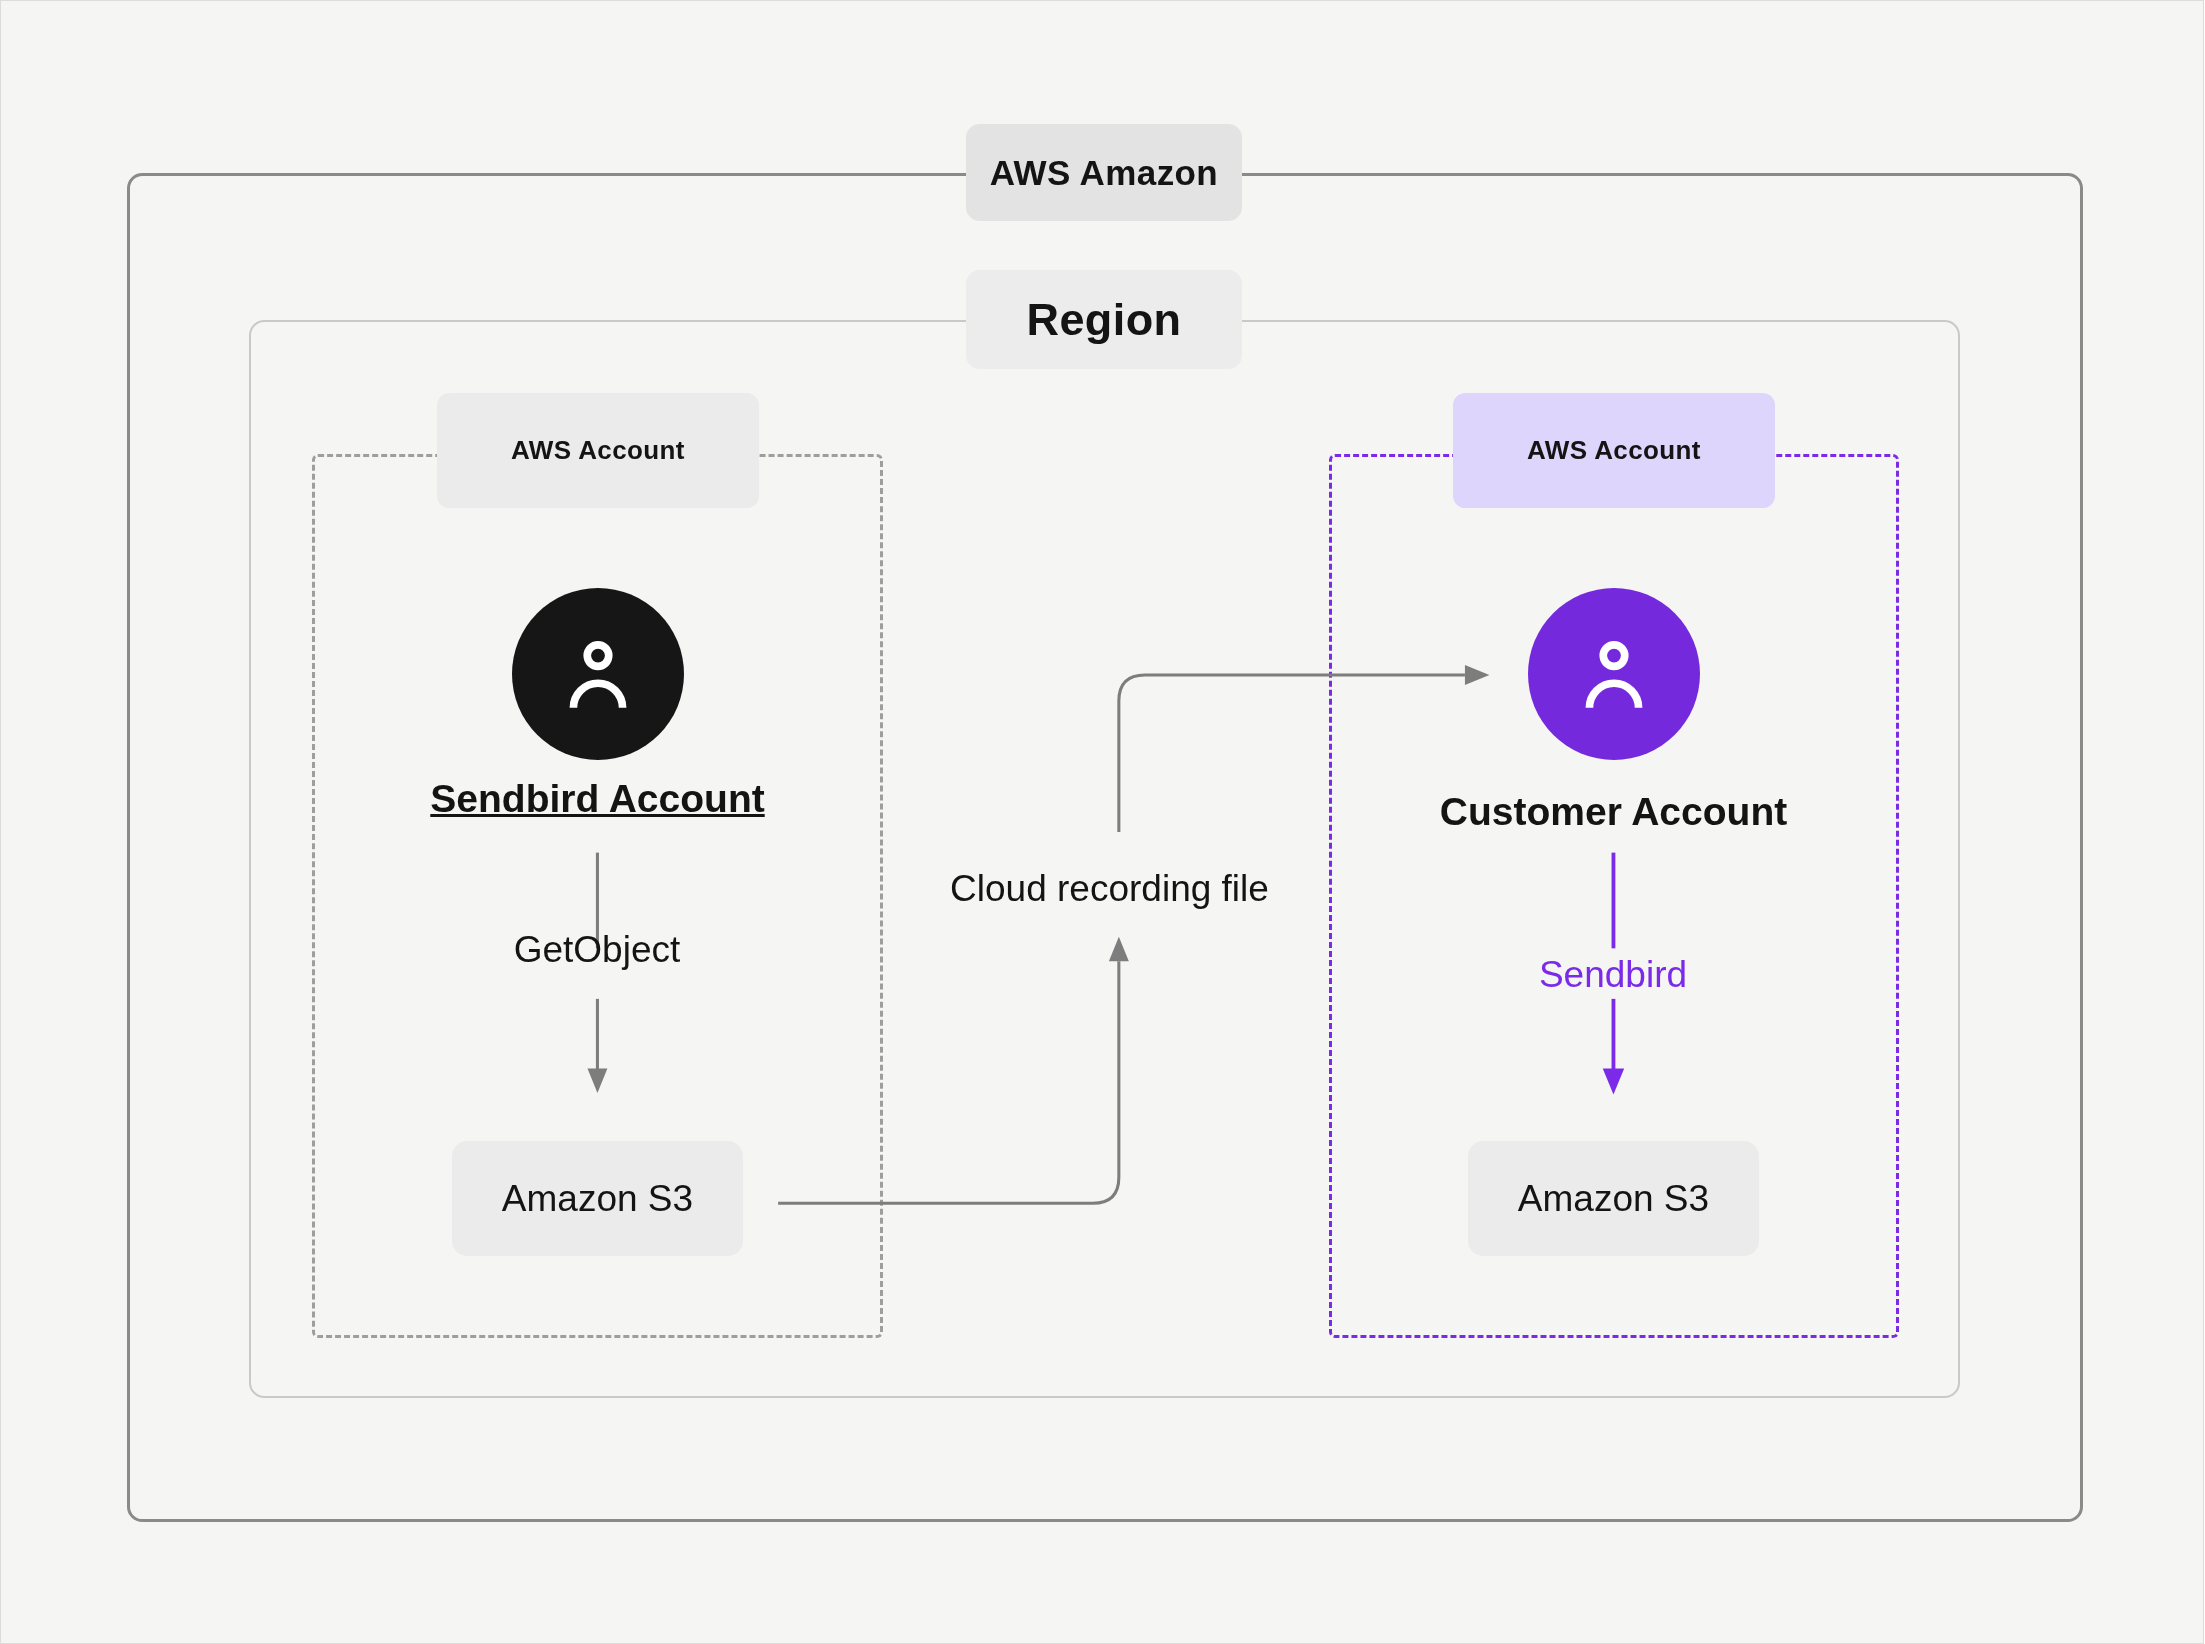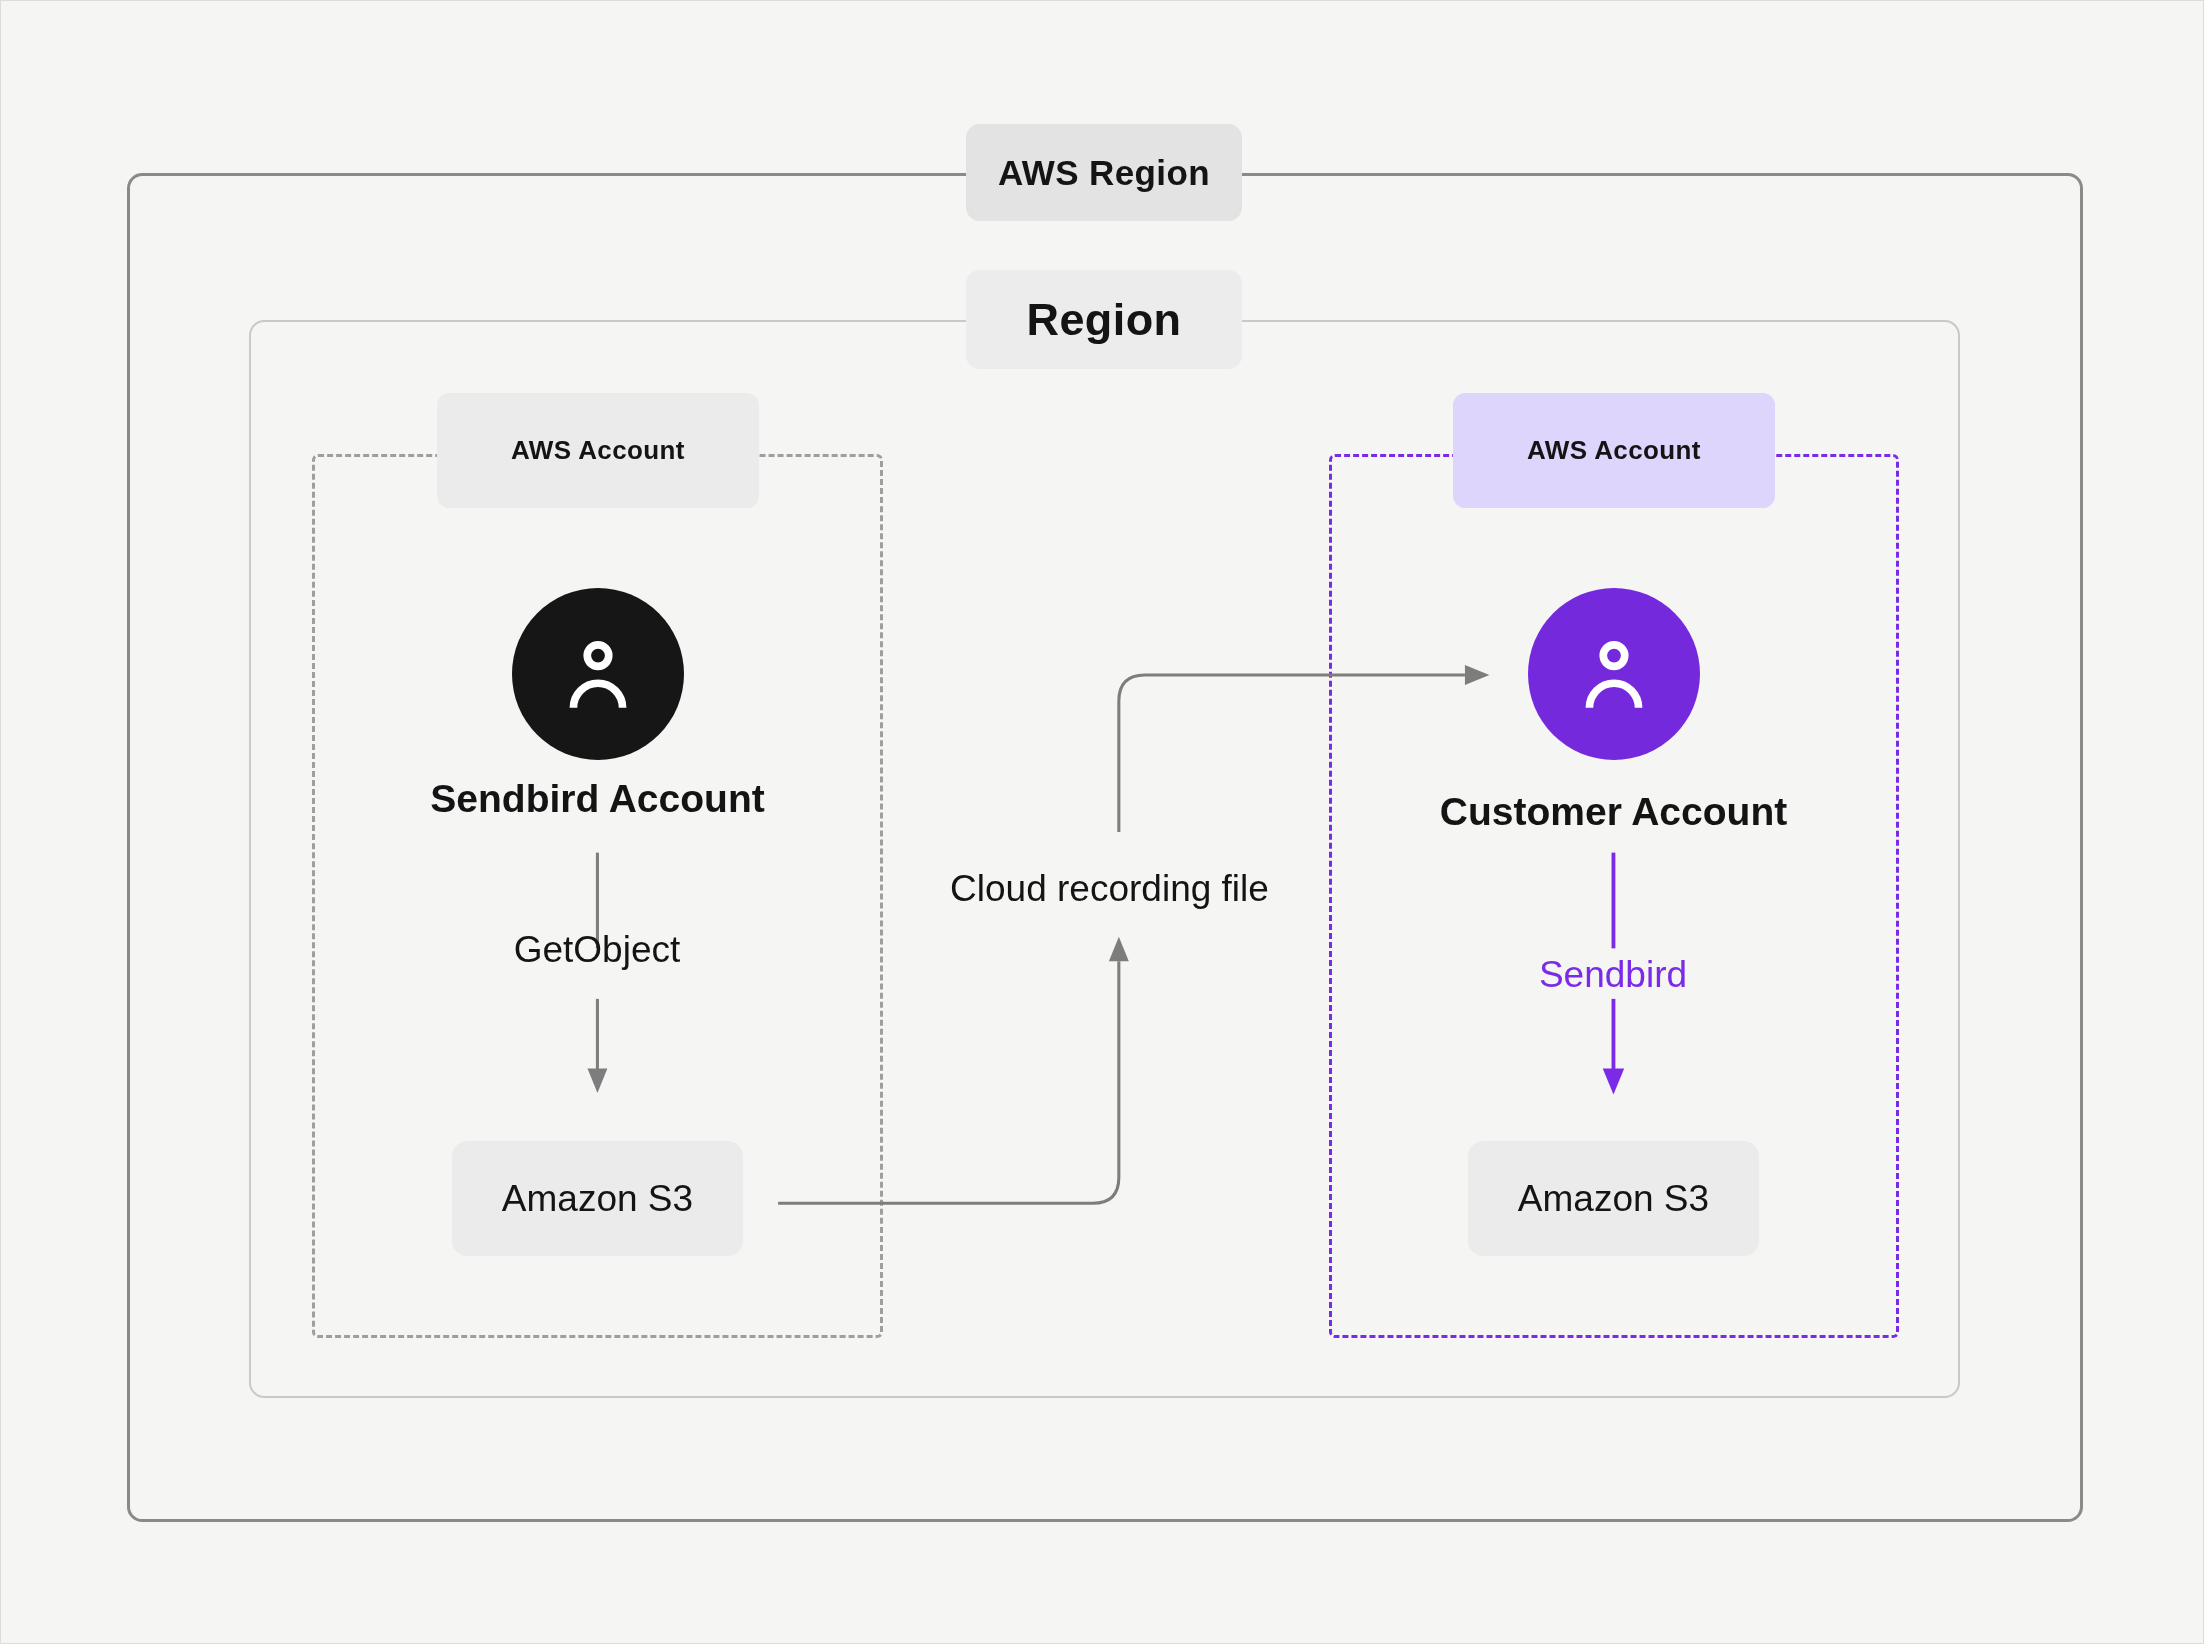--- a/index.html
+++ b/index.html
@@ -46,21 +46,21 @@
     display:flex;align-items:center;justify-content:center;
   }
   .avatar.left{left:511px;top:587px;background:var(--black-circle);}
   .avatar.right{left:1527px;top:587px;background:var(--purple-circle);}
 
   .caption{
     position:absolute;text-align:center;color:var(--text);
     display:flex;align-items:center;justify-content:center;
   }
   .caption.name{font-weight:700;font-size:39px;width:459px;height:46px;}
-  .caption.name-l{left:367px;top:775px;}
+  .caption.name-l{left:367px;top:775px;text-decoration:underline;}
   .caption.name-r{left:1383px;top:788px;}
   .caption.action{font-weight:400;font-size:37px;width:306px;height:46px;}
   .caption.action-l{left:443px;top:926px;}
   .caption.action-r{left:1459px;top:951px;color:var(--purple);}
   .caption.file{font-weight:400;font-size:37px;width:475px;height:46px;left:871px;top:865px;}
 
   .chip{
     position:absolute;width:291px;height:115px;background:var(--chip-gray);
     border-radius:15.3px;display:flex;align-items:center;justify-content:center;
     font-size:37px;color:var(--text);
@@ -99,21 +99,21 @@
     <g>
       <path class="stroke-gray" d="M 1015 1570 H 1426 Q 1460 1570 1460 1536 V 1254"></path>
       <polygon class="fill-gray" points="1447,1254 1473,1254 1460,1222"></polygon>
     </g>
     <g>
       <path class="stroke-gray" d="M 1460 1085 V 914 Q 1460 880 1494 880 H 1912"></path>
       <polygon class="fill-gray" points="1912,867 1912,893 1944,880"></polygon>
     </g>
   </svg>
 
-  <div class="tag cloud">AWS Region</div>
+  <div class="tag cloud">AWS Amazon</div>
   <div class="tag region-tag">Region</div>
   <div class="tag acct acct-l">AWS Account</div>
   <div class="tag acct acct-r">AWS Account</div>
 
   <div class="avatar left">
     <svg width="172" height="172" viewBox="-112 -112 224 224">
       <circle class="person" cx="0" cy="-24" r="14"></circle>
       <path class="person" d="M -32 44 A 32 32 0 0 1 32 44"></path>
     </svg>
   </div>

